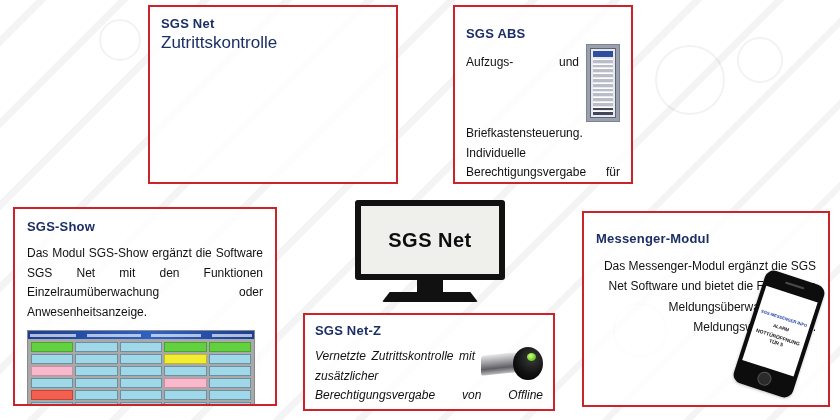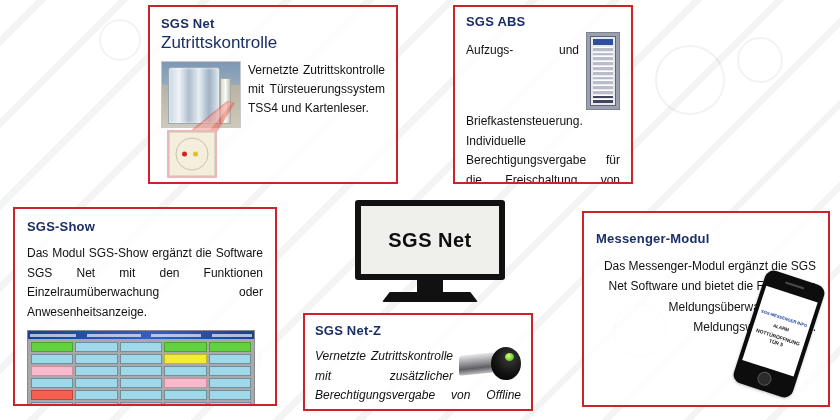--- a/index.html
+++ b/index.html
@@ -93,21 +93,21 @@
   }
   .reader-circle{
     position:absolute;left:50%;top:50%;transform:translate(-50%,-50%);
     width:31px;height:31px;border:1px solid #c9c2a8;border-radius:50%;
   }
   .reader-led{position:absolute;top:50%;transform:translateY(-50%);width:5px;height:5px;border-radius:50%;}
   .led-red{left:13px;background:#cf2222;}
   .led-yellow{left:24px;background:#e3c122;}
 
   
-  #panel-sgs-abs{left:453px;top:5px;width:180px;height:179px;padding:7px 11px;}
+  #panel-sgs-abs{left:453px;top:5px;width:180px;height:179px;padding:19px 11px;}
   #panel-sgs-abs .p-body{margin-top:11px;}
   .abs-float{float:right;margin:2px 0 2px 7px;}
   .elev-panel{
     width:34px;height:78px;background:#9aa0ad;
     border:1px solid #7d8390;padding:3px;box-sizing:border-box;
   }
   .elev-inner{
     width:100%;height:100%;background:#e7e9ef;border:1px solid #5d6372;
     box-sizing:border-box;padding:2px 2px;
     display:flex;flex-direction:column;gap:1px;
@@ -147,21 +147,21 @@
     display:flex;align-items:center;justify-content:center;
     margin:0 auto;
   }
   .mon-label{font-size:20px;font-weight:bold;color:#0d0d0d;letter-spacing:.5px;}
   .mon-neck{width:26px;height:12px;background:#111;margin:0 auto;}
   .mon-base{width:96px;height:10px;background:#111;margin:0 auto;
     border-radius:3px 3px 2px 2px;
     clip-path:polygon(8% 0,92% 0,100% 100%,0 100%);}
 
   
-  #panel-net-z{left:303px;top:313px;width:230px;height:98px;padding:8px 10px;}
+  #panel-net-z{left:303px;top:313px;width:252px;height:98px;padding:8px 10px;}
   #panel-net-z .p-body{margin-top:8px;font-style:italic;}
   .cyl-float{float:right;margin:6px 0 0 6px;}
   .cylinder{position:relative;width:62px;height:38px;}
   .cyl-body{
     position:absolute;left:0;top:9px;width:36px;height:20px;
     background:linear-gradient(180deg,#e8e8ea,#9b9ba0 40%,#5e5e63 70%,#bdbdc2);
     border-radius:3px;
     transform:skewY(-6deg);
   }
   .cyl-knob{
@@ -208,38 +208,20 @@
     <circle cx="230" cy="360" r="30"></circle>
     <circle cx="640" cy="330" r="26"></circle>
     <circle cx="120" cy="40" r="20"></circle>
   </g>
 </svg>
 
 <div class="panel" id="panel-sgs-net">
   <div class="head">
     <div class="p-title">SGS Net</div>
     <div class="p-sub">Zutrittskontrolle</div>
-  </div>
-  <div id="p1-row">
-    <div class="turnstile-wrap">
-      <div class="turnstile">
-        <div class="ts-glass"></div>
-        <div class="ts-post"></div>
-      </div>
-      <svg class="ts-beam" viewBox="0 0 76 46">
-        <polygon points="62,0 70,2 44,44 8,44" fill="#e84a3a" fill-opacity="0.45"></polygon>
-        <polygon points="63,1 67,2 36,40 16,40" fill="#ffffff" fill-opacity="0.30"></polygon>
-      </svg>
-      <div class="reader">
-        <div class="reader-circle"></div>
-        <div class="reader-led led-red"></div>
-        <div class="reader-led led-yellow"></div>
-      </div>
-    </div>
-    <p class="p-body">Vernetzte Zutrittskontrolle mit Türsteuerungssystem TSS4 und Kartenleser.</p>
   </div>
 </div>
 
 <div class="panel" id="panel-sgs-abs">
   <div class="p-title">SGS ABS</div>
   <div class="abs-float">
     <div class="elev-panel">
       <div class="elev-inner">
         <div class="elev-top"></div>
         <div class="elev-btn"></div>

